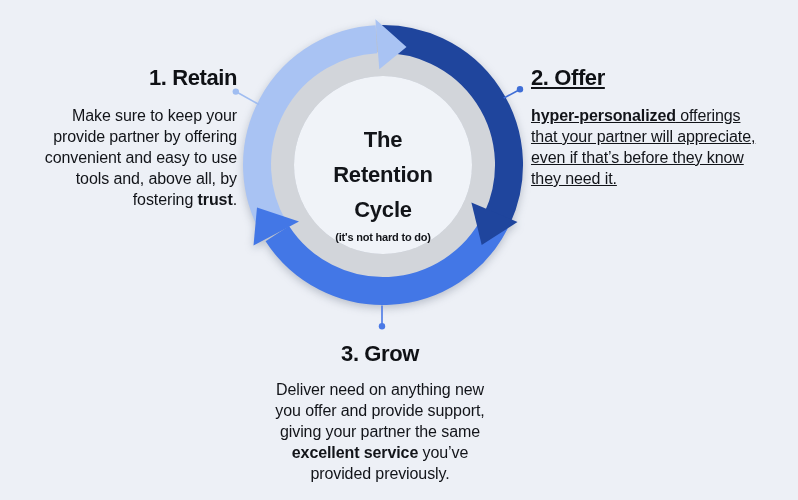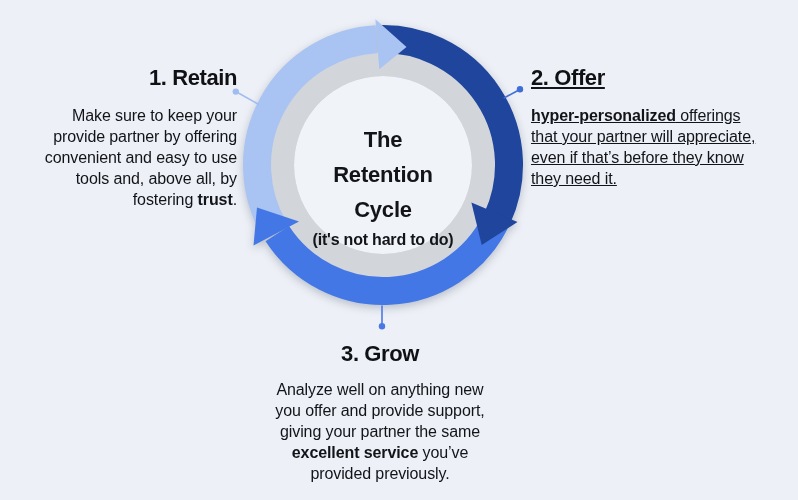--- a/index.html
+++ b/index.html
@@ -22,21 +22,21 @@
   }
   .center-text{
     position:absolute;left:268px;top:122px;width:230px;
     text-align:center;color:#121419;
   }
   .center-title{
     font-size:22px;line-height:35px;font-weight:700;
     letter-spacing:-0.2px;white-space:pre-line;
   }
   .center-subtitle{
-    font-size:16px;font-weight:700;letter-spacing:-0.2px;
+    font-size:11px;font-weight:700;letter-spacing:-0.2px;
     margin-top:4px;
   }
   .step{position:absolute;color:#121419;}
   .step h2{
     margin:0 0 14px 0;
     font-size:22px;line-height:27px;font-weight:700;
     letter-spacing:-0.4px;color:#0f1115;
   }
   .step .para{font-size:16px;line-height:21px;letter-spacing:-0.1px;}
   .step .para div{white-space:nowrap;}
@@ -101,21 +101,21 @@
         <div><span class="b">hyper-personalized</span><span> offerings</span></div>
         <div><span>that your partner will appreciate,</span></div>
         <div><span>even if that’s before they know</span></div>
         <div><span>they need it.</span></div>
       </div>
   </div>
 
   <div class="step step-grow">
     <h2>3. Grow</h2>
     <div class="para">
-        <div><span>Analyze well on anything new</span></div>
+        <div><span>Deliver need on anything new</span></div>
         <div><span>you offer and provide support,</span></div>
         <div><span>giving your partner the same</span></div>
         <div><span class="b">excellent service</span><span> you’ve</span></div>
         <div><span>provided previously.</span></div>
       </div>
   </div>
 
 </div>
 
 </body></html>

